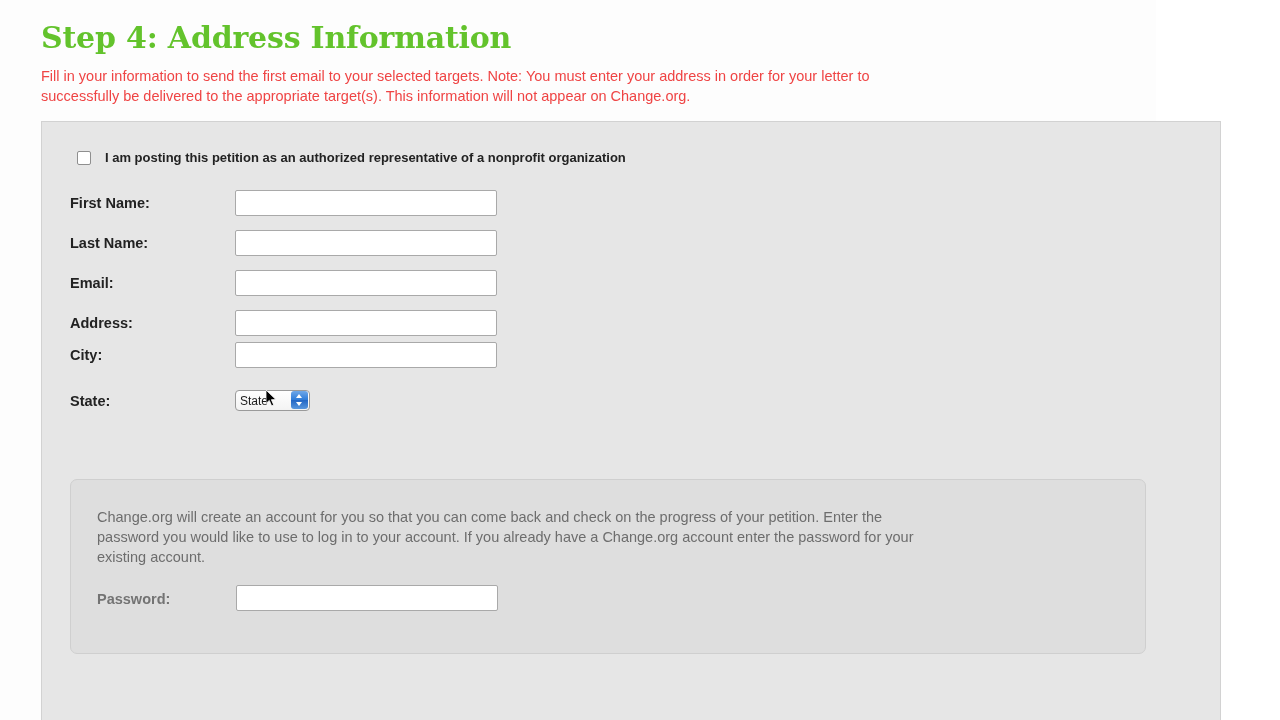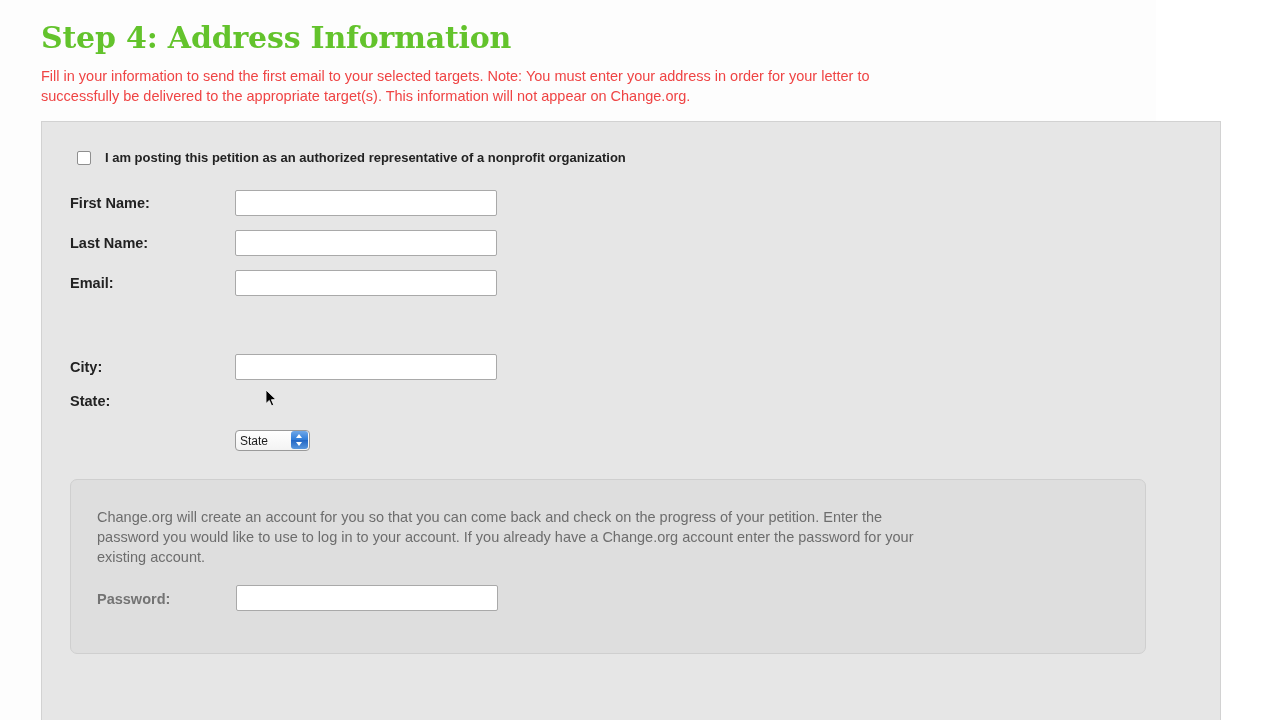--- a/index.html
+++ b/index.html
@@ -258,29 +258,33 @@
     <div class="field-row" style="top:108px;">
       <span class="field-label">Last Name:</span>
       <input type="text" class="field-input" placeholder="" style="">
     </div>
 
     <div class="field-row" style="top:148px;">
       <span class="field-label">Email:</span>
       <input type="text" class="field-input" placeholder="" style="">
     </div>
 
-
-    <div class="field-row" style="top:232px;padding-left:24px;">
+    <div class="field-row" style="top:188px;">
+      <span class="field-label">Address:</span>
+      <input type="text" class="field-input" placeholder="" style="">
+    </div>
+
+    <div class="field-row" style="top:220px;padding-left:24px;">
       <span class="field-label">City:</span>
       <input type="text" class="field-input" placeholder="" style="">
     </div>
 
     <div class="field-row" style="top:266px;">
       <span class="field-label">State:</span>
-      <div class="state-select-wrap" style="top:2px;margin-top:40px;">
+      <div class="state-select-wrap" style="top:2px;">
         <select class="state-select">
           <option>State</option>
         </select>
         <span class="state-stepper"></span>
       </div>
     </div>
 
 
     <div class="password-box">
       <div class="password-note">Change.org will create an account for you so that you can come back and check on the progress of your petition. Enter the password you would like to use to log in to your account. If you already have a Change.org account enter the password for your existing account.</div>

